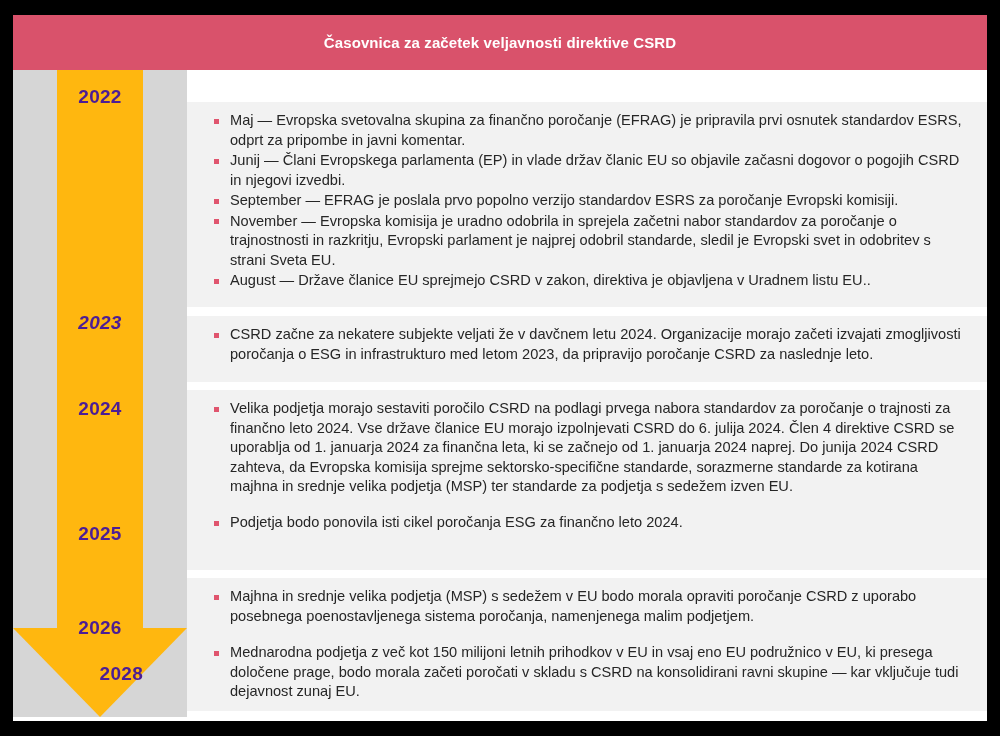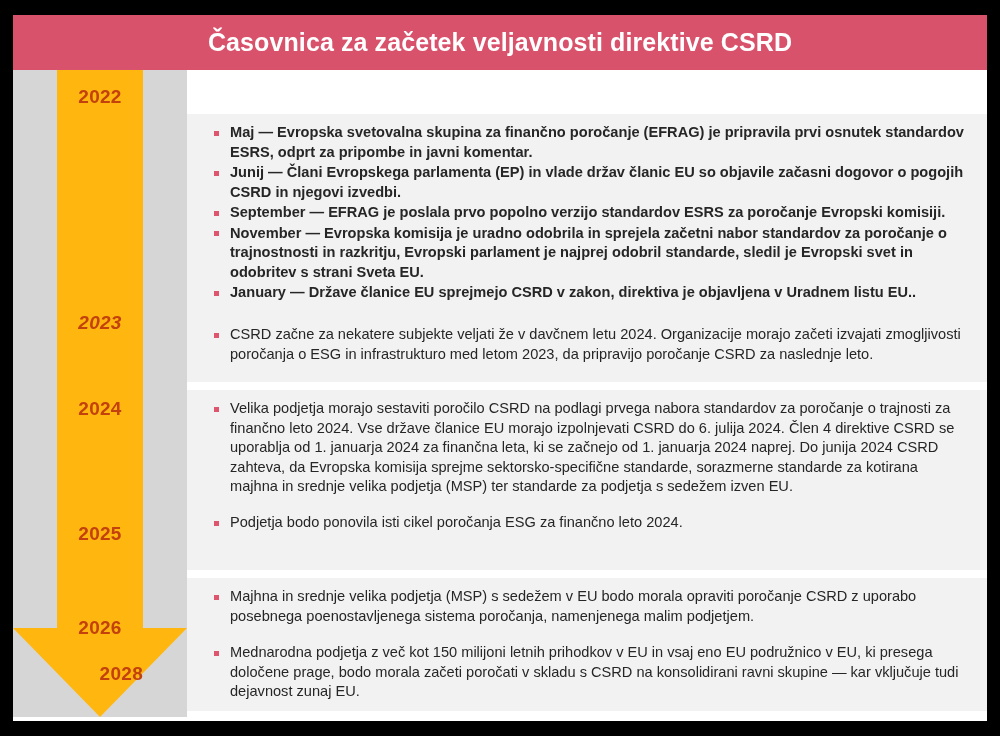--- a/index.html
+++ b/index.html
@@ -29,21 +29,21 @@
     top: 15px;
     width: 974px;
     height: 55px;
     background: #d9526b;
     display: flex;
     align-items: center;
     justify-content: center;
   }
   #title-text {
     color: #ffffff;
-    font-size: 25px;
+    font-size: 15px;
     font-weight: bold;
     letter-spacing: 0.1px;
     text-align: center;
     white-space: nowrap;
   }
 
   
   #body-area {
     position: absolute;
     left: 13px;
@@ -81,21 +81,21 @@
     background: #ffb70f;
     clip-path: polygon(0% 0%, 100% 0%, 50% 100%);
   }
 
   
   .year-label {
     position: absolute;
     left: 44px;
     width: 86px;
     text-align: center;
-    color: #c2410c;
+    color: #4c1d95;
     font-size: 19px;
     font-weight: bold;
     letter-spacing: 0.3px;
   }
 
   
   #panels {
     position: absolute;
     left: 174px;
     top: 0;
@@ -152,27 +152,27 @@
           <div class="year-label" style="top: 16px;">2022</div>
           <div class="year-label" style="top: 242px; font-style: italic;">2023</div>
           <div class="year-label" style="top: 328px;">2024</div>
           <div class="year-label" style="top: 453px;">2025</div>
           <div class="year-label" style="top: 523px; margin-top: 24px;">2026</div>
           <div class="year-label" style="top: 593px; text-align: right;">2028</div>
         </div>
     </div>
 
     <div id="panels">
-        <div class="panel" style="top: 44px; min-height: 205px; font-weight: bold;">
+        <div class="panel" style="top: 32px; min-height: 205px;">
           <ul>
             <li><span class="bullet-mark"></span><span>Maj — Evropska svetovalna skupina za finančno poročanje (EFRAG) je pripravila prvi osnutek standardov ESRS, odprt za pripombe in javni komentar.</span></li>
             <li><span class="bullet-mark"></span><span>Junij — Člani Evropskega parlamenta (EP) in vlade držav članic EU so objavile začasni dogovor o pogojih CSRD in njegovi izvedbi.</span></li>
             <li><span class="bullet-mark"></span><span>September — EFRAG je poslala prvo popolno verzijo standardov ESRS za poročanje Evropski komisiji.</span></li>
             <li><span class="bullet-mark"></span><span>November — Evropska komisija je uradno odobrila in sprejela začetni nabor standardov za poročanje o trajnostnosti in razkritju, Evropski parlament je najprej odobril standarde, sledil je Evropski svet in odobritev s strani Sveta EU.</span></li>
-            <li><span class="bullet-mark"></span><span>January — Države članice EU sprejmejo CSRD v zakon, direktiva je objavljena v Uradnem listu EU..</span></li>
+            <li><span class="bullet-mark"></span><span>August — Države članice EU sprejmejo CSRD v zakon, direktiva je objavljena v Uradnem listu EU..</span></li>
           </ul>
         </div>
         <div class="panel" style="top: 246px; min-height: 66px;">
           <ul>
             <li><span class="bullet-mark"></span><span>CSRD začne za nekatere subjekte veljati že v davčnem letu 2024. Organizacije morajo začeti izvajati zmogljivosti poročanja o ESG in infrastrukturo med letom 2023, da pripravijo poročanje CSRD za naslednje leto.</span></li>
           </ul>
         </div>
         <div class="panel" style="top: 320px; min-height: 107px;">
           <ul>
             <li><span class="bullet-mark"></span><span>Velika podjetja morajo sestaviti poročilo CSRD na podlagi prvega nabora standardov za poročanje o trajnosti za finančno leto 2024. Vse države članice EU morajo izpolnjevati CSRD do 6. julija 2024. Člen 4 direktive CSRD se uporablja od 1. januarja 2024 za finančna leta, ki se začnejo od 1. januarja 2024 naprej. Do junija 2024 CSRD zahteva, da Evropska komisija sprejme sektorsko-specifične standarde, sorazmerne standarde za kotirana majhna in srednje velika podjetja (MSP) ter standarde za podjetja s sedežem izven EU.</span></li>

